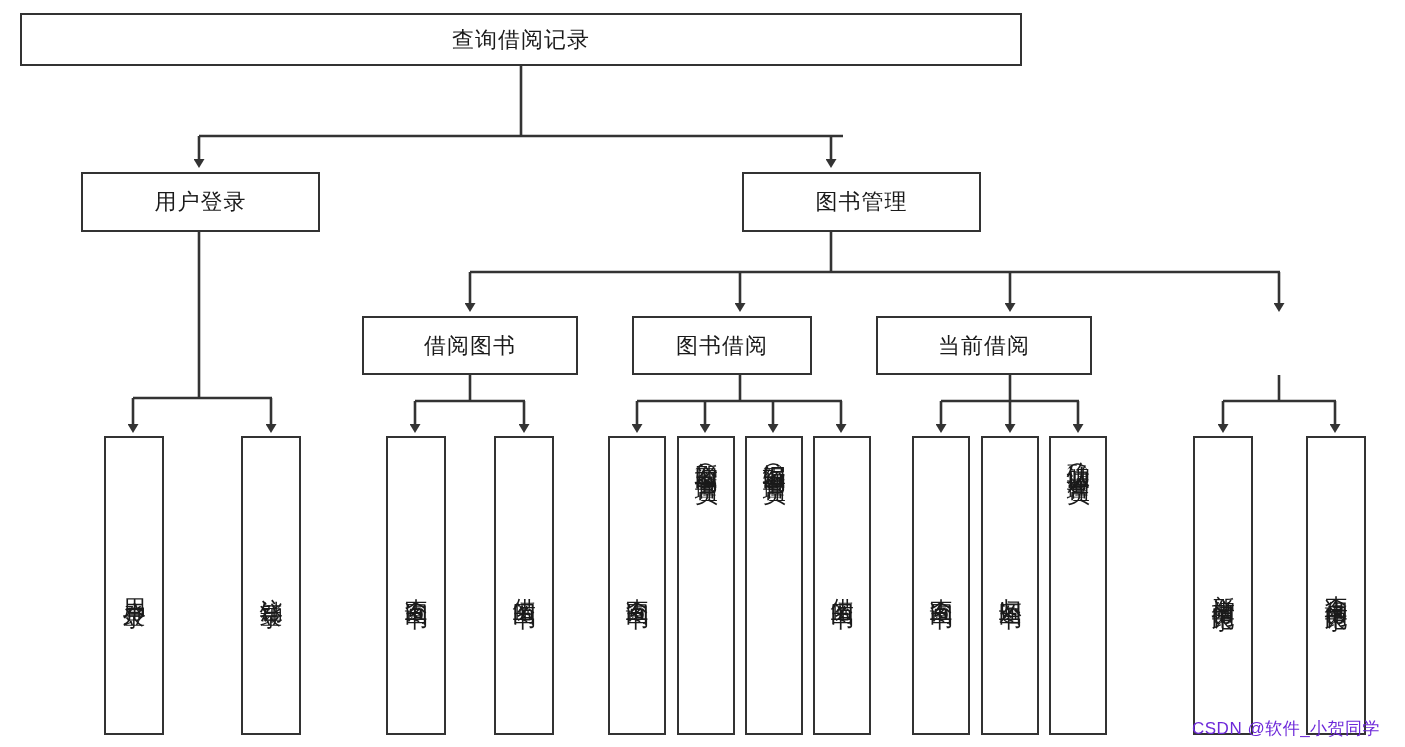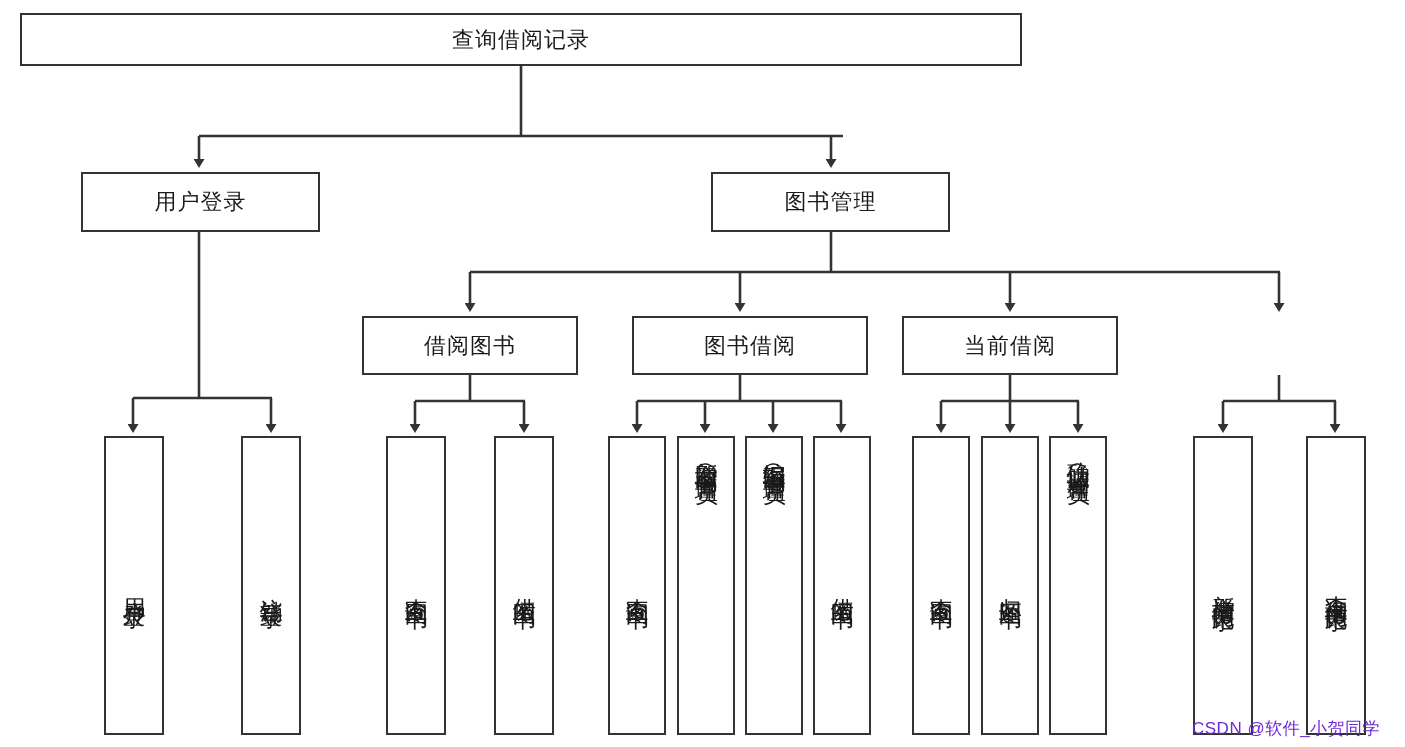--- a/index.html
+++ b/index.html
@@ -128,31 +128,31 @@
     </g>
   </svg>
 
   <div class="node horiz" style="left:20px; top:13px; width:1002px; height:53px;">
     <span class="label">查询借阅记录</span>
   </div>
 
   <div class="node horiz" style="left:81px; top:172px; width:239px; height:60px;">
     <span class="label">用户登录</span>
   </div>
-  <div class="node horiz" style="left:711px; top:172px; width:239px; height:60px;">
+  <div class="node horiz" style="left:742px; top:172px; width:239px; height:60px;">
     <span class="label">图书管理</span>
   </div>
 
   <div class="node horiz" style="left:362px; top:316px; width:216px; height:59px;">
     <span class="label">借阅图书</span>
   </div>
-  <div class="node horiz" style="left:632px; top:316px; width:236px; height:59px;">
+  <div class="node horiz" style="left:632px; top:316px; width:180px; height:59px;">
     <span class="label">图书借阅</span>
   </div>
-  <div class="node horiz" style="left:902px; top:316px; width:216px; height:59px;">
+  <div class="node horiz" style="left:876px; top:316px; width:216px; height:59px;">
     <span class="label">当前借阅</span>
   </div>
 
   <div class="node vert center-v" style="left:104px; top:436px; width:60px; height:299px;">
     <span class="label">用户登录</span>
   </div>
   <div class="node vert center-v" style="left:241px; top:436px; width:60px; height:299px;">
     <span class="label">注销登录</span>
   </div>
 

